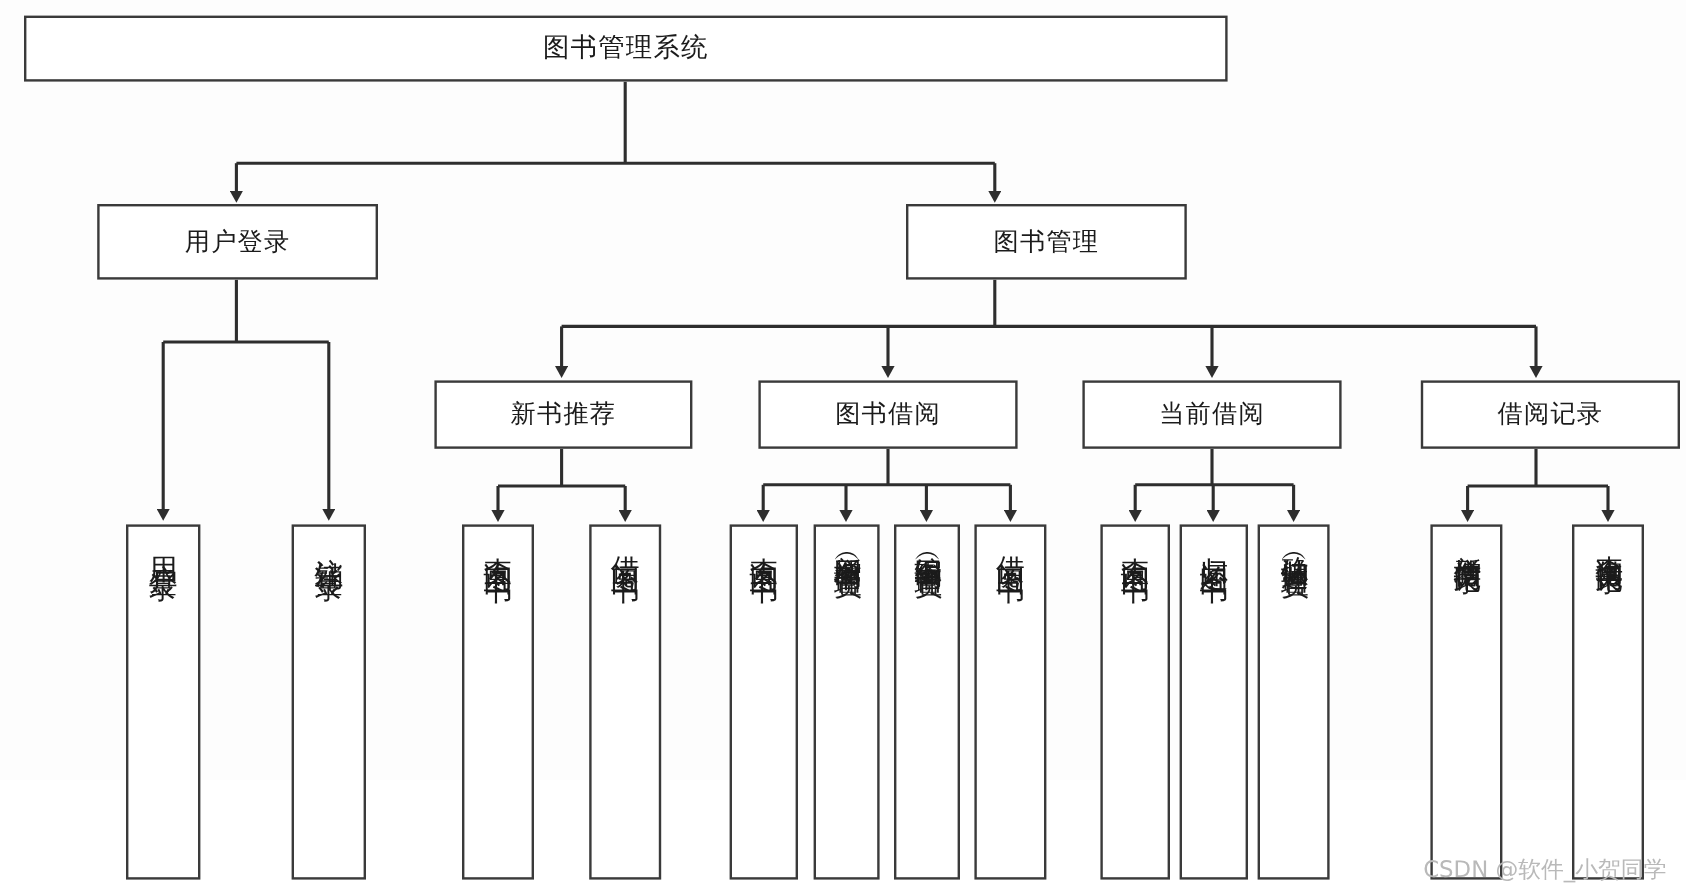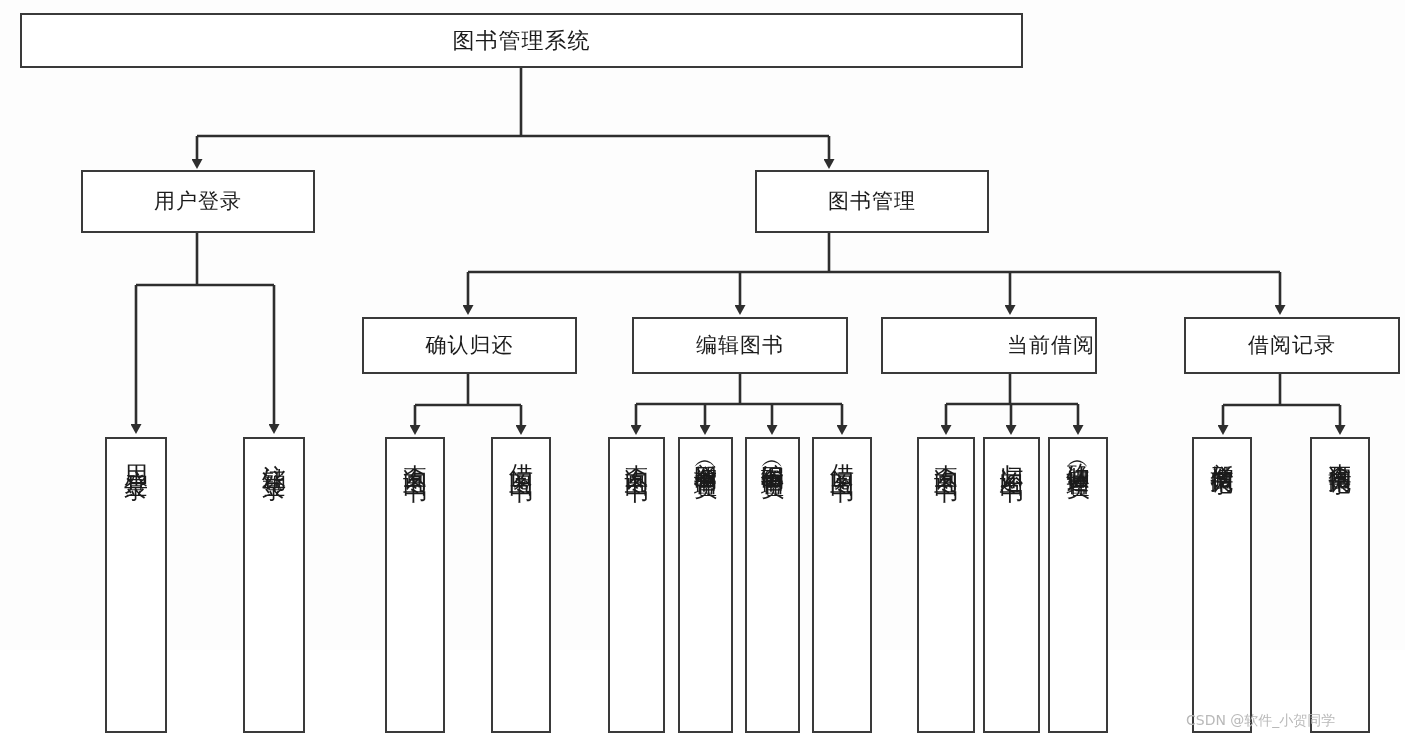--- a/index.html
+++ b/index.html
@@ -55,21 +55,21 @@
     line-height: 1;
   }
   .v-node.tight .node-label {
     letter-spacing: 2px;
     font-size: 23px;
   }
   #watermark {
     position: absolute;
     left: 1186px;
     top: 712px;
-    font-size: 14px;
+    font-size: 19px;
     color: #b9b9b9;
     white-space: nowrap;
     z-index: 5;
   }
 </style>
 </head>
 <body>
 
 <div id="canvas">
 
@@ -128,26 +128,26 @@
   </div>
 
   <div class="node h-node" style="left:81px; top:170px; width:234px; height:63px;">
     <span class="node-label">用户登录</span>
   </div>
   <div class="node h-node" style="left:711px; top:170px; width:234px; height:63px;margin-left:44px;">
     <span class="node-label">图书管理</span>
   </div>
 
   <div class="node h-node" style="left:362px; top:317px; width:215px; height:57px;">
-    <span class="node-label">确认归还</span>
+    <span class="node-label">新书推荐</span>
   </div>
   <div class="node h-node" style="left:632px; top:317px; width:216px; height:57px;">
-    <span class="node-label">编辑图书</span>
+    <span class="node-label">图书借阅</span>
   </div>
-  <div class="node h-node" style="left:881px; top:317px; width:216px; height:57px;justify-content:flex-end;">
+  <div class="node h-node" style="left:902px; top:317px; width:216px; height:57px;">
     <span class="node-label">当前借阅</span>
   </div>
   <div class="node h-node" style="left:1172px; top:317px; width:216px; height:57px;margin-left:12px;">
     <span class="node-label">借阅记录</span>
   </div>
 
   <div class="node v-node" style="left:105px; top:437px; width:62px; height:296px;">
     <span class="node-label">用户登录</span>
   </div>
   <div class="node v-node" style="left:243px; top:437px; width:62px; height:296px;">

